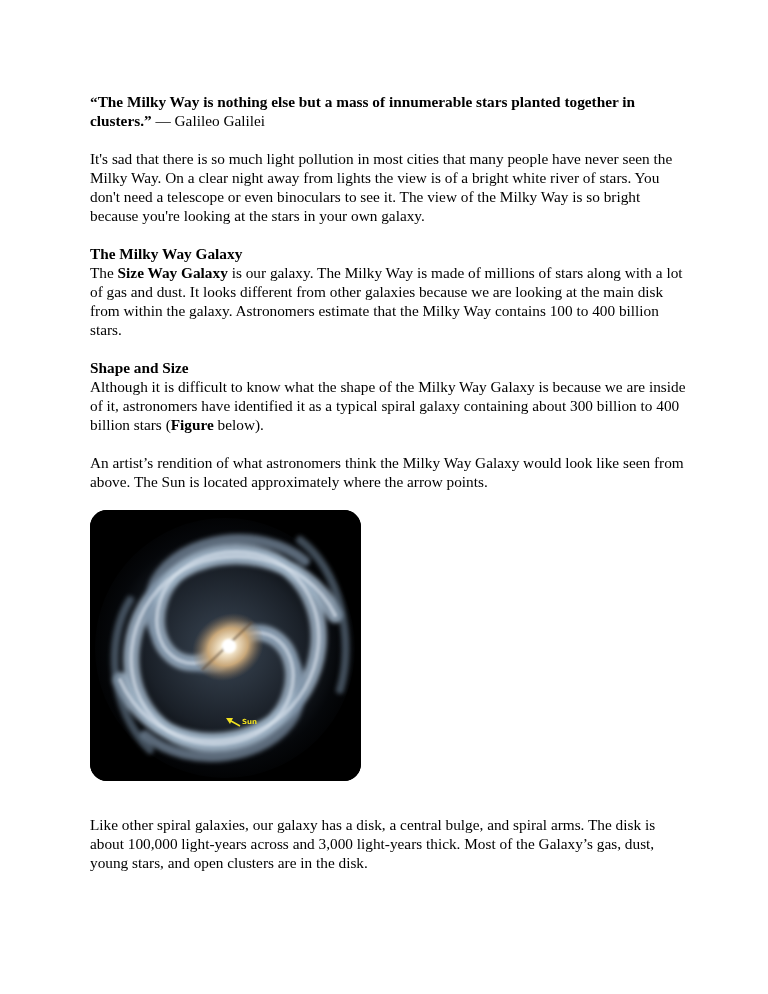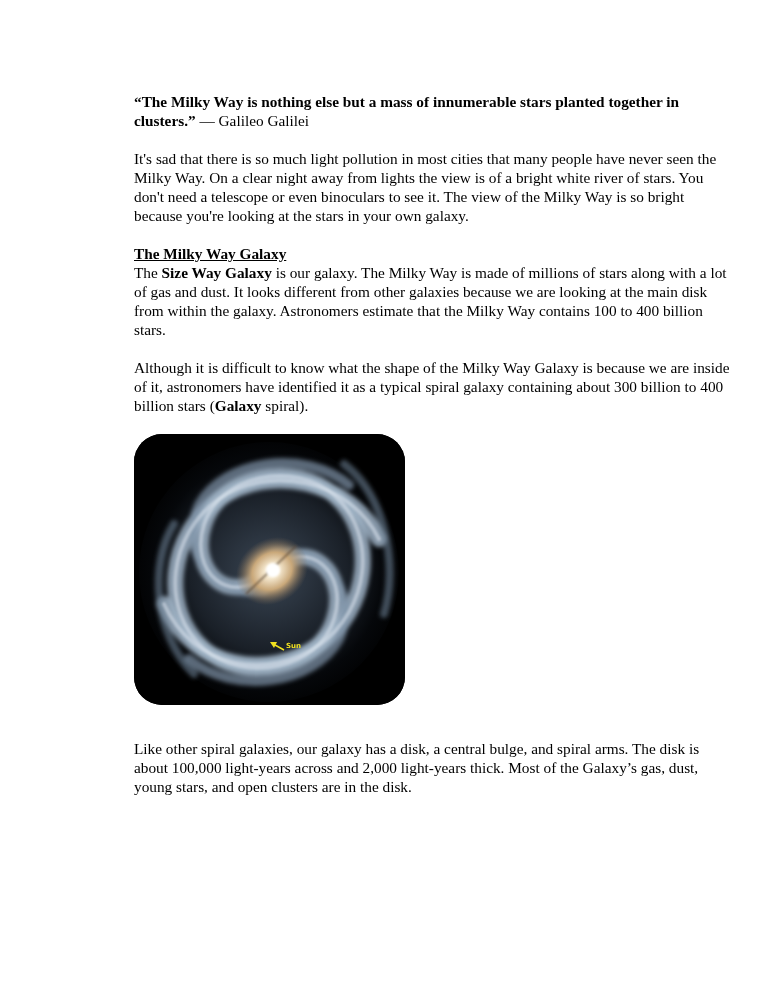--- a/index.html
+++ b/index.html
@@ -15,37 +15,35 @@
       font-family: "Liberation Serif", serif;
       color: #000000;
       font-size: 15.3px;
       line-height: 19px;
     }
     .page {
       position: absolute;
       left: 90px;
       top: 92px;
       width: 600px;
-      margin-left: 44px;
     }
     p {
       margin: 0 0 19px 0;
     }
     .heading {
       font-weight: bold;
       display: block;
-      text-decoration: underline;
     }
     b { font-weight: bold; }
     .figure {
       position: relative;
       width: 271px;
       height: 271px;
       margin: 6px 0 34px 0;
-      border-radius: 28px;
+      border-radius: 17px;
       overflow: hidden;
       background: #000000;
     }
     .figure svg { display: block; }
     .sun-label {
       position: absolute;
       left: 152px;
       top: 208px;
       font-family: "DejaVu Sans", sans-serif;
       font-size: 7px;
@@ -63,23 +61,24 @@
     <b>“The Milky Way is nothing else but a mass of innumerable stars planted together in clusters.”</b><span> — Galileo Galilei</span>
   </p>
 
   <p>It's sad that there is so much light pollution in most cities that many people have never seen the Milky Way. On a clear night away from lights the view is of a bright white river of stars. You don't need a telescope or even binoculars to see it. The view of the Milky Way is so bright because you're looking at the stars in your own galaxy.</p>
 
   <p>
     <span class="heading">The Milky Way Galaxy</span><span>The </span><b>Size Way Galaxy</b><span> is our galaxy. The Milky Way is made of millions of stars along with a lot of gas and dust. It looks different from other galaxies because we are looking at the main disk from within the galaxy. Astronomers estimate that the Milky Way contains 100 to 400 billion stars.</span>
   </p>
 
   <p>
-    <span>Although it is difficult to know what the shape of the Milky Way Galaxy is because we are inside of it, astronomers have identified it as a typical spiral galaxy containing about 300 billion to 400 billion stars (</span><b>Galaxy</b><span> spiral).</span>
+    <span class="heading">Shape and Size</span><span>Although it is difficult to know what the shape of the Milky Way Galaxy is because we are inside of it, astronomers have identified it as a typical spiral galaxy containing about 300 billion to 400 billion stars (</span><b>Figure</b><span> below).</span>
   </p>
 
+  <p>An artist’s rendition of what astronomers think the Milky Way Galaxy would look like seen from above. The Sun is located approximately where the arrow points.</p>
 
   <div class="figure" title="Artist's rendition of the Milky Way Galaxy seen from above">
     <svg width="271" height="271" viewBox="0 0 271 271">
       <defs>
         <radialGradient id="halo" cx="50%" cy="50%" r="55%">
           <stop offset="0%" stop-color="#3a4654"></stop>
           <stop offset="55%" stop-color="#1a2028"></stop>
           <stop offset="80%" stop-color="#05070a"></stop>
           <stop offset="100%" stop-color="#000000"></stop>
         </radialGradient>
@@ -114,15 +113,15 @@
       <line x1="112" y1="160" x2="162" y2="112" stroke="#5a4632" stroke-width="2" opacity="0.6" filter="url(#blur1)"></line>
       <circle cx="139" cy="136" r="7" fill="#ffffff" filter="url(#blur1)"></circle>
       <g>
         <line x1="141" y1="211" x2="150" y2="216" stroke="#f0e020" stroke-width="1.5"></line>
         <polygon points="136,208 143,208 140,214" fill="#f0e020"></polygon>
       </g>
     </svg>
     <span class="sun-label">Sun</span>
   </div>
 
-  <p>Like other spiral galaxies, our galaxy has a disk, a central bulge, and spiral arms. The disk is about 100,000 light-years across and 2,000 light-years thick. Most of the Galaxy’s gas, dust, young stars, and open clusters are in the disk.</p>
+  <p>Like other spiral galaxies, our galaxy has a disk, a central bulge, and spiral arms. The disk is about 100,000 light-years across and 3,000 light-years thick. Most of the Galaxy’s gas, dust, young stars, and open clusters are in the disk.</p>
 
 </div>
 
 </body></html>

